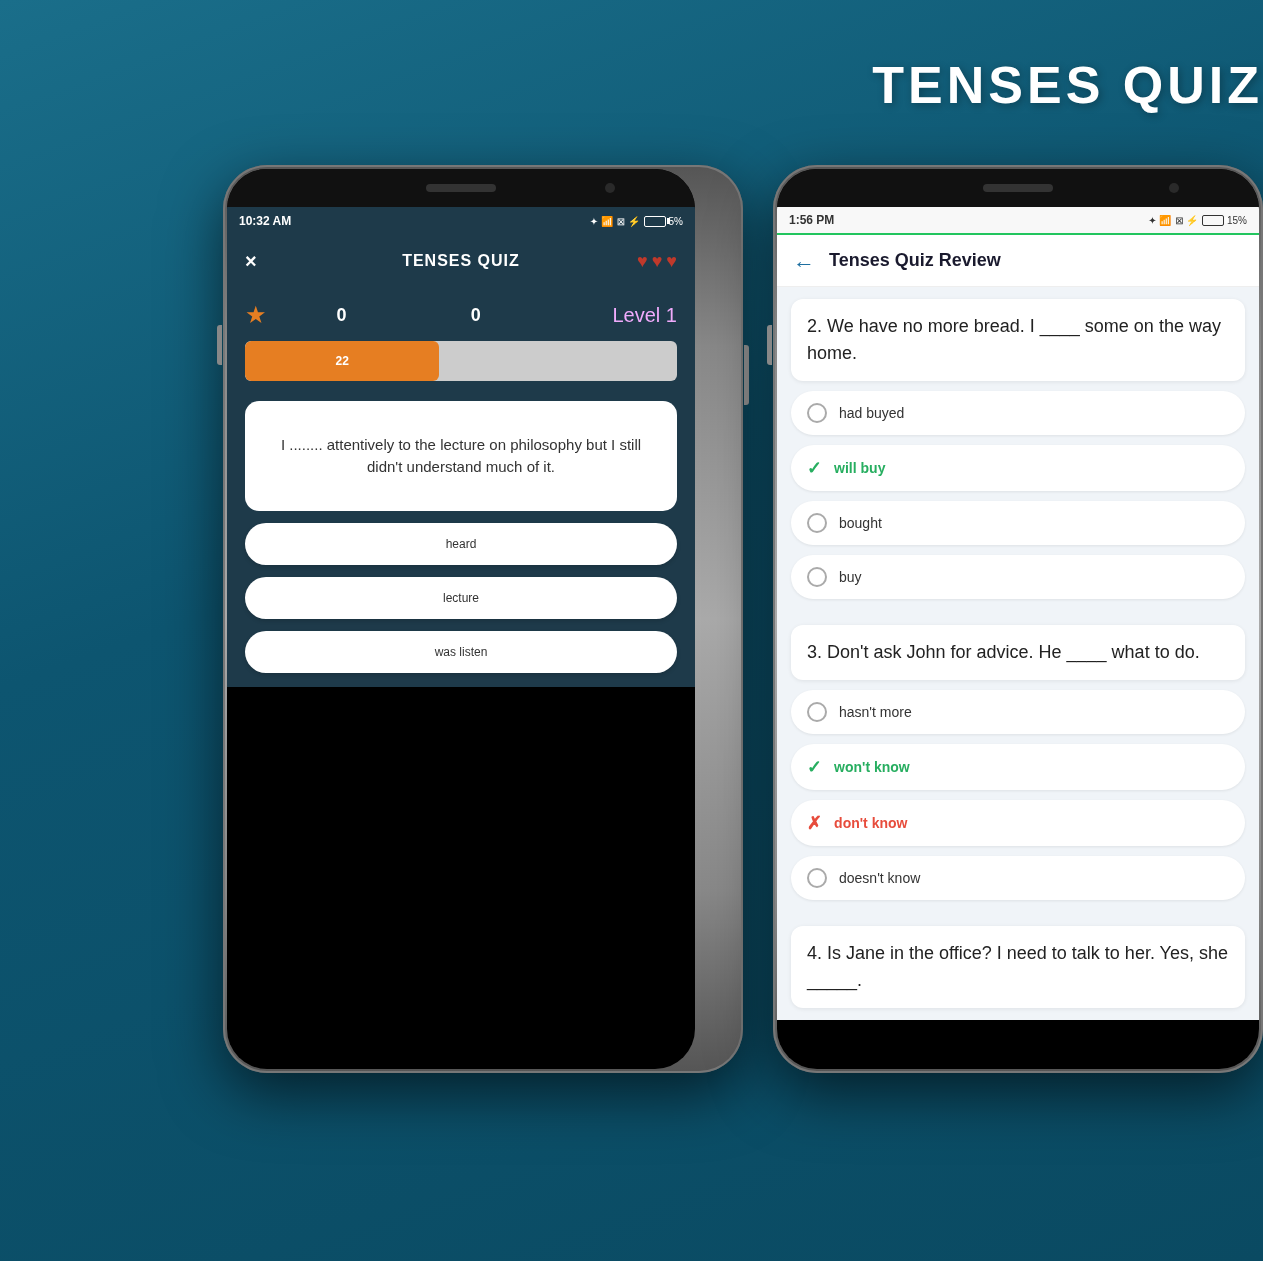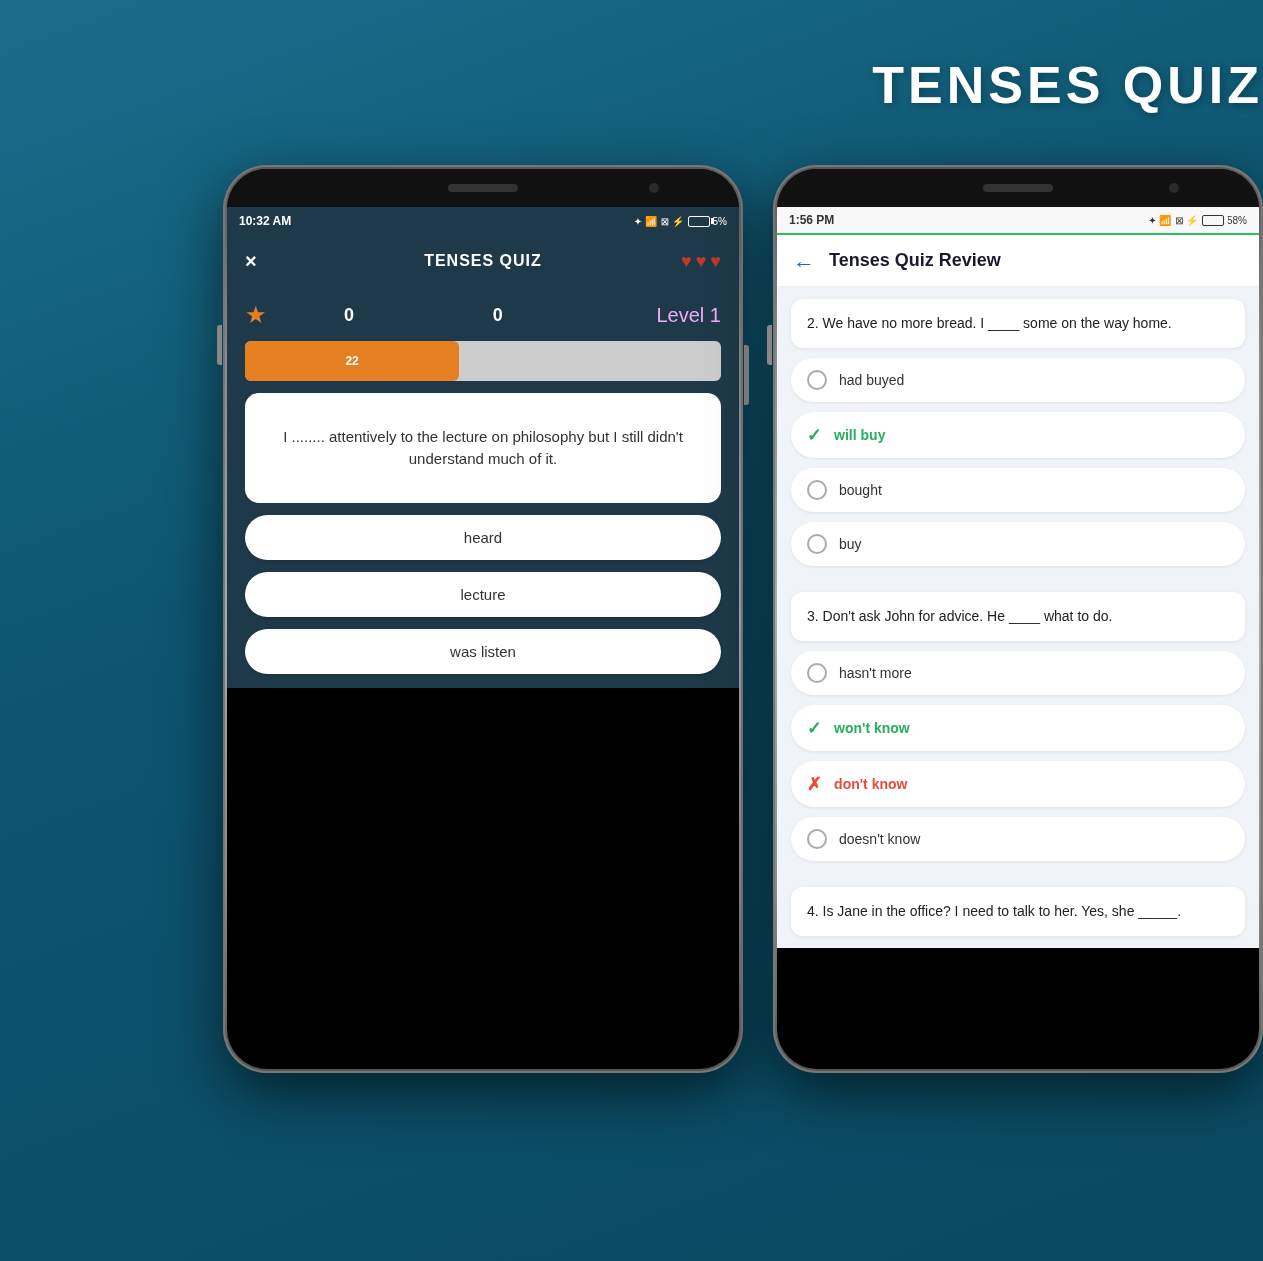--- a/index.html
+++ b/index.html
@@ -45,21 +45,21 @@
       border-radius: 40px;
       overflow: hidden;
       background: #000;
       position: relative;
     }
 
     .phone-left {
       width: 520px;
     }
     .phone-left .phone-inner {
-      width: 512px;
+      width: 468px;
       height: 900px;
     }
 
     .phone-right {
       width: 490px;
     }
     .phone-right .phone-inner {
       width: 482px;
       height: 900px;
     }
@@ -211,29 +211,30 @@
       border-radius: 14px;
       padding: 24px 20px;
       text-align: center;
       font-size: 15px;
       color: #333;
       line-height: 1.5;
       min-height: 110px;
       display: flex;
       align-items: center;
       justify-content: center;
+      margin-top: 8px;
     }
 
     .answer-btn {
       background: #fff;
       border: none;
       border-radius: 28px;
       padding: 14px 20px;
       text-align: center;
-      font-size: 15px;
+      font-size: 12px;
       color: #333;
       cursor: pointer;
       width: 100%;
       box-shadow: 0 2px 4px rgba(0,0,0,0.15);
     }
 
     
     .right-app-bar {
       background: #fff;
       height: 52px;
@@ -261,21 +262,21 @@
       display: flex;
       flex-direction: column;
       gap: 10px;
       overflow: hidden;
     }
 
     .question-section {
       background: #fff;
       border-radius: 12px;
       padding: 14px 16px;
-      font-size: 14px;
+      font-size: 18px;
       color: #222;
       line-height: 1.5;
       box-shadow: 0 1px 4px rgba(0,0,0,0.08);
     }
 
     .option-row {
       background: #fff;
       border-radius: 28px;
       padding: 12px 16px;
       display: flex;
@@ -402,21 +403,21 @@
         <div class="status-bar" style="background:#f8f8f8;color:#333;border-bottom:2px solid #22c55e;">
           <span class="time">1:56 PM</span>
           <div class="icons" style="color:#333;">
             <span>✦</span>
             <span>📶</span>
             <span>⊠</span>
             <span>⚡</span>
             <span class="battery-bar" style="border-color:#333;">
               <span class="battery-fill full"></span>
             </span>
-            <span>58%</span>
+            <span>15%</span>
           </div>
         </div>
 
         <div class="right-app-bar">
           <span class="back-btn">←</span>
           <span class="right-app-title">Tenses Quiz Review</span>
         </div>
 
         <div class="right-content">
 

